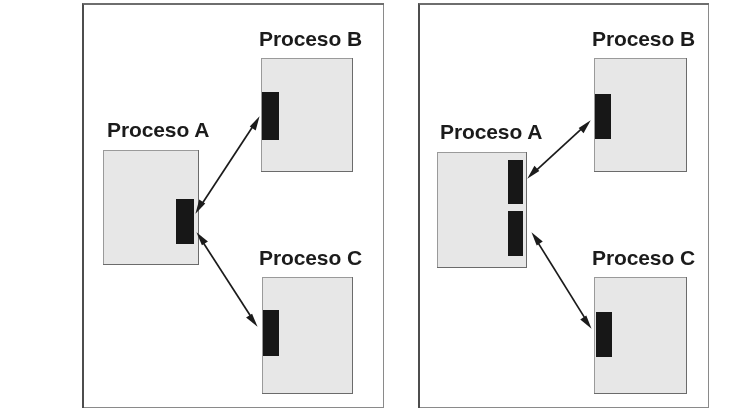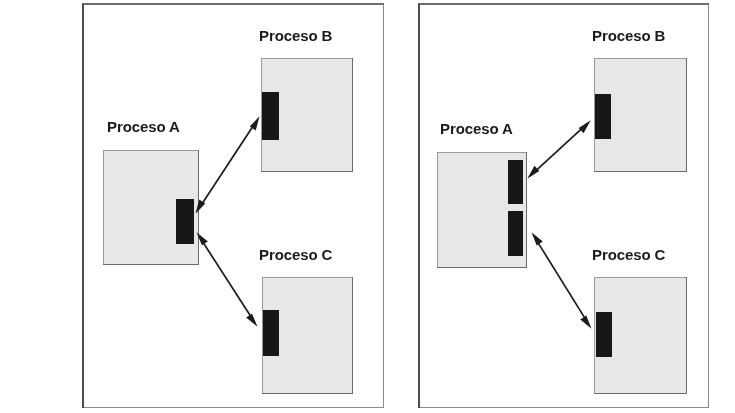--- a/index.html
+++ b/index.html
@@ -50,21 +50,21 @@
   }
   .port {
     position: absolute;
     background: #171717;
     z-index: 4;
   }
   .label {
     position: absolute;
     font-family: "Liberation Sans", sans-serif;
     font-weight: bold;
-    font-size: 15px;
+    font-size: 21px;
     color: #1b1b1b;
     white-space: nowrap;
     letter-spacing: -0.1px;
   }
   .arrow-layer {
     position: absolute;
     left: 0;
     top: 0;
     width: 735px;
     height: 413px;

